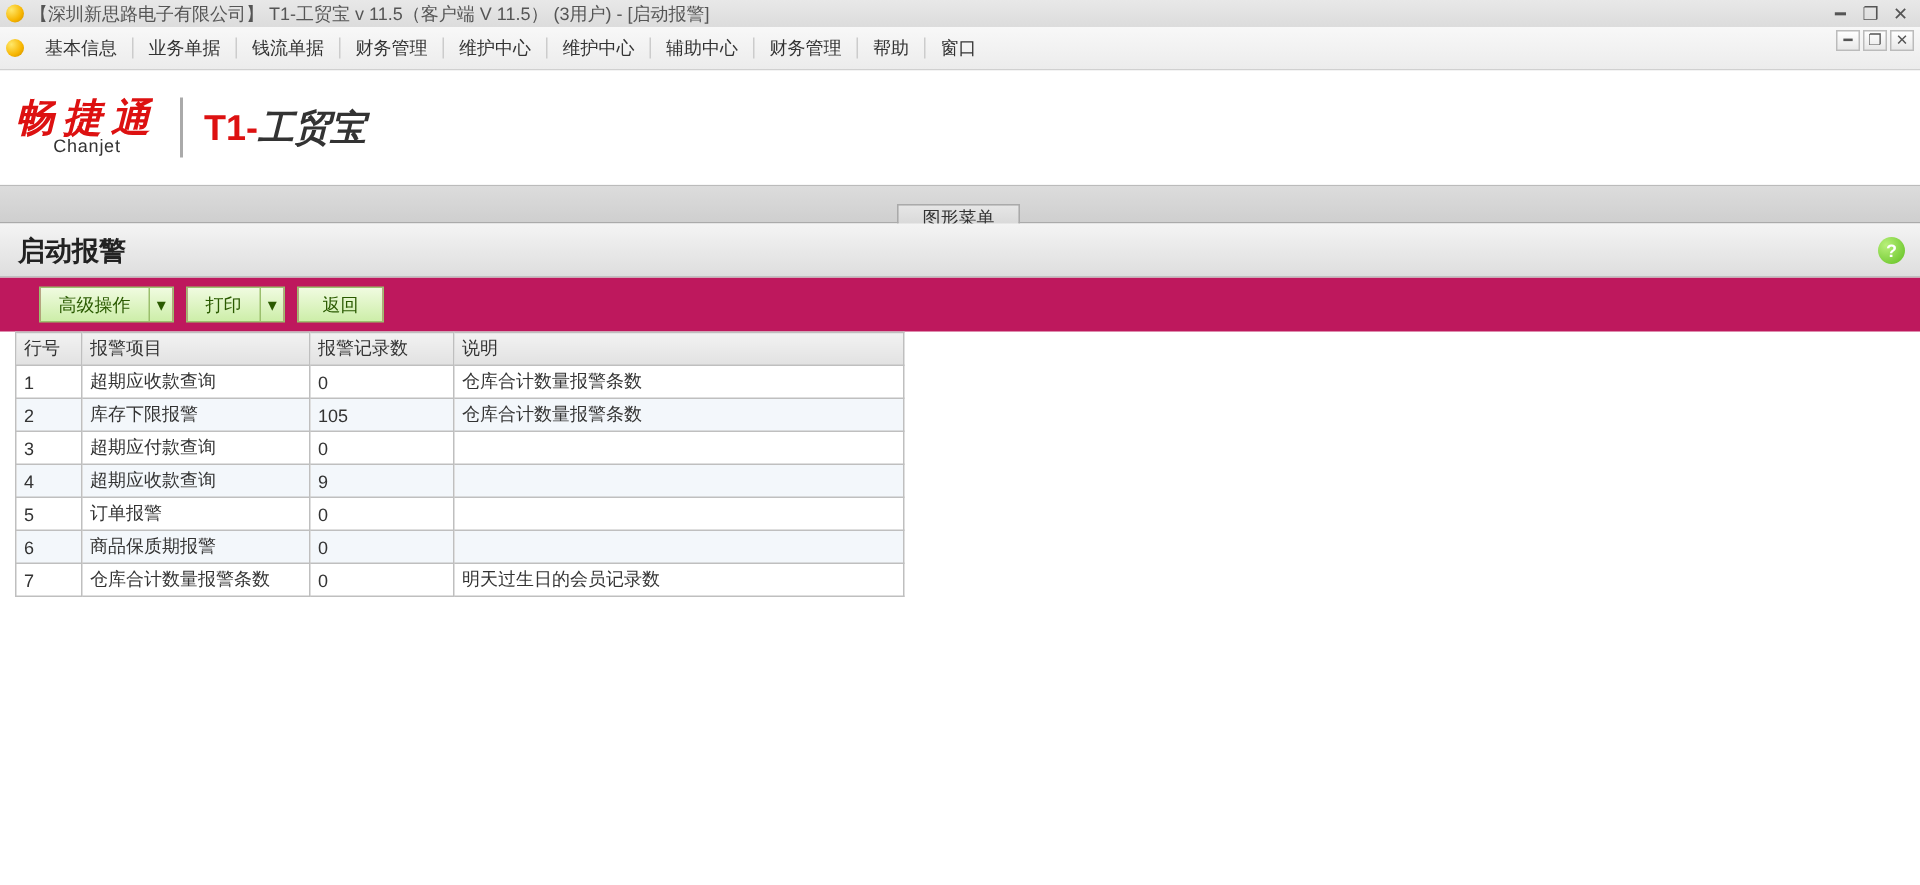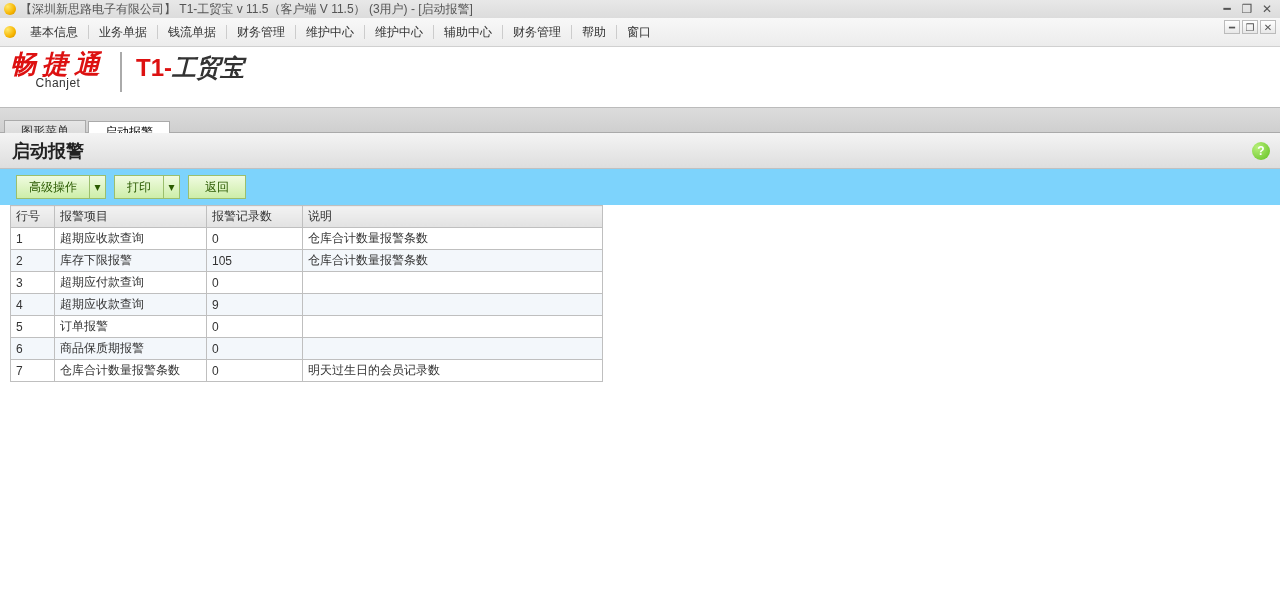--- a/index.html
+++ b/index.html
@@ -13,45 +13,45 @@
 
 
 .menubar { height: 22px; background: linear-gradient(#f8f8f8,#ececec); border-bottom: 1px solid #d0d0d0; display: flex; align-items: center; padding: 14px 4px; position: relative; }
 .menubar .icon-dot { width: 12px; height: 12px; background: radial-gradient(circle at 30% 30%, #ffe86a, #f7b500 60%, #c78800); border-radius: 50%; margin-right: 6px; }
 .menubar .menu-item { padding: 0 8px; color: #333; cursor: pointer; }
 .menubar .sep { width: 1px; height: 14px; background: #ccc; margin: 0 2px; }
 .menubar .right-controls { position: absolute; right: 4px; top: 2px; display: flex; gap: 2px; }
 .menubar .right-controls .winbtn { width: 16px; height: 14px; border: 1px solid #bbb; background: linear-gradient(#fff,#e8e8e8); display: inline-flex; align-items: center; justify-content: center; color: #555; cursor: pointer; font-size: 10px; }
 
 
-.brandbar { height: 60px; background: #fff; display: flex; align-items: flex-start; padding: 5px 10px; position: relative; border-bottom: 1px solid #fff; }
+.brandbar { height: 76px; background: #fff; display: flex; align-items: center; padding: 5px 10px; position: relative; border-bottom: 1px solid #fff; }
 .brand-left { font-family: "KaiTi","STKaiti",serif; font-size: 26px; font-weight: bold; font-style: italic; color: #d11; line-height: 1; letter-spacing: 6px;}
 .brand-left-sub { font-size: 12px; color: #333; font-family: Arial,sans-serif; letter-spacing: 0.5px; margin-top: -2px; text-align: center;}
 .brand-divider { width: 2px; height: 40px; background: #aaa; margin: 0 14px; }
 .brand-right { font-size: 24px; font-weight: bold; }
 .brand-right .t1 { color: #d11; font-family: Arial,sans-serif; }
 .brand-right .dash { color: #d11; }
 .brand-right .rest { color: #333; font-style: italic; }
 .searchbox { position: absolute; right: 8px; bottom: 6px; display: flex; align-items: center; border: 1px solid #f0c040; background: linear-gradient(#fffef4,#fff6c8); height: 20px; }
 .searchbox .lbl { padding: 0 6px; color: #333; font-size: 12px; }
 .searchbox input { border: none; outline: none; width: 130px; height: 18px; font-size: 12px; padding: 0 4px; background: #fff; border-left:1px solid #e0c060; }
 .searchbox .go { width: 18px; height: 18px; display: inline-flex; align-items: center; justify-content: center; color: #e07000; cursor: pointer; font-size: 14px; border-left:1px solid #e8d080;}
 
 
-.tabstrip { height: 24px; background: linear-gradient(#dcdcdc,#cfcfcf); border-top: 1px solid #bbb; border-bottom: 1px solid #aaa; display: flex; align-items: flex-start; padding: 12px 4px; }
+.tabstrip { height: 24px; background: linear-gradient(#dcdcdc,#cfcfcf); border-top: 1px solid #bbb; border-bottom: 1px solid #aaa; display: flex; align-items: center; padding: 12px 4px; flex-direction: column; }
 .tab { height: 22px; padding: 0 16px; display: inline-flex; align-items: center; border: 1px solid #aaa; border-bottom: none; background: linear-gradient(#e6e6e6,#d4d4d4); color: #333; margin-right: 2px; cursor: pointer; font-size: 12px;}
 .tab.active { background: #fff; color: #000; font-weight: normal; position: relative; top: 1px; border-bottom: 1px solid #fff; }
 
 
 .pagehdr { height: 36px; background: linear-gradient(#f4f4f4,#dedede); border-bottom: 1px solid #c0c0c0; display: flex; align-items: center; padding: 0 12px; position: relative; }
 .pagehdr .title { font-size: 18px; font-weight: bold; color: #222; }
 .pagehdr .help { position: absolute; right: 10px; width: 18px; height: 18px; border-radius: 50%; background: radial-gradient(circle at 30% 30%, #b8f07a, #5fbf1f); color: #fff; display: inline-flex; align-items: center; justify-content: center; font-weight: bold; font-size: 12px; cursor: pointer; }
 
 
-.toolbar { height: 36px; display: flex; align-items: center; padding: 4px 16px; gap: 8px; background:#7dd3fc;}
+.toolbar { height: 36px; display: flex; align-items: center; padding: 4px 26px; gap: 8px; background:#be185d;}
 .tbtn { height: 24px; display: inline-flex; align-items: stretch; border: 1px solid #9bbf6d; background: linear-gradient(#f0fbe0,#cdeea9); color: #2a5; cursor: pointer; }
 .tbtn .lbl { padding: 0 12px; display: inline-flex; align-items: center; color: #2a5a00; }
 .tbtn .dd { width: 16px; display: inline-flex; align-items: center; justify-content: center; border-left: 1px solid #9bbf6d; color: #2a5a00; }
 .tbtn.simple .lbl { padding: 0 16px; }
 
 
 .tablewrap { padding: 0 10px; }
 table.grid { border-collapse: collapse; width: 592px; table-layout: fixed; border-radius: 19px; }
 table.grid th, table.grid td { border: 1px solid #bfbfbf; padding: 2px 5px; font-size: 12px; text-align: left; height: 20px; background: #fff; color: #333; overflow: hidden; white-space: nowrap; }
 table.grid th { background: linear-gradient(#f2f2f2,#e2e2e2); font-weight: normal; }

